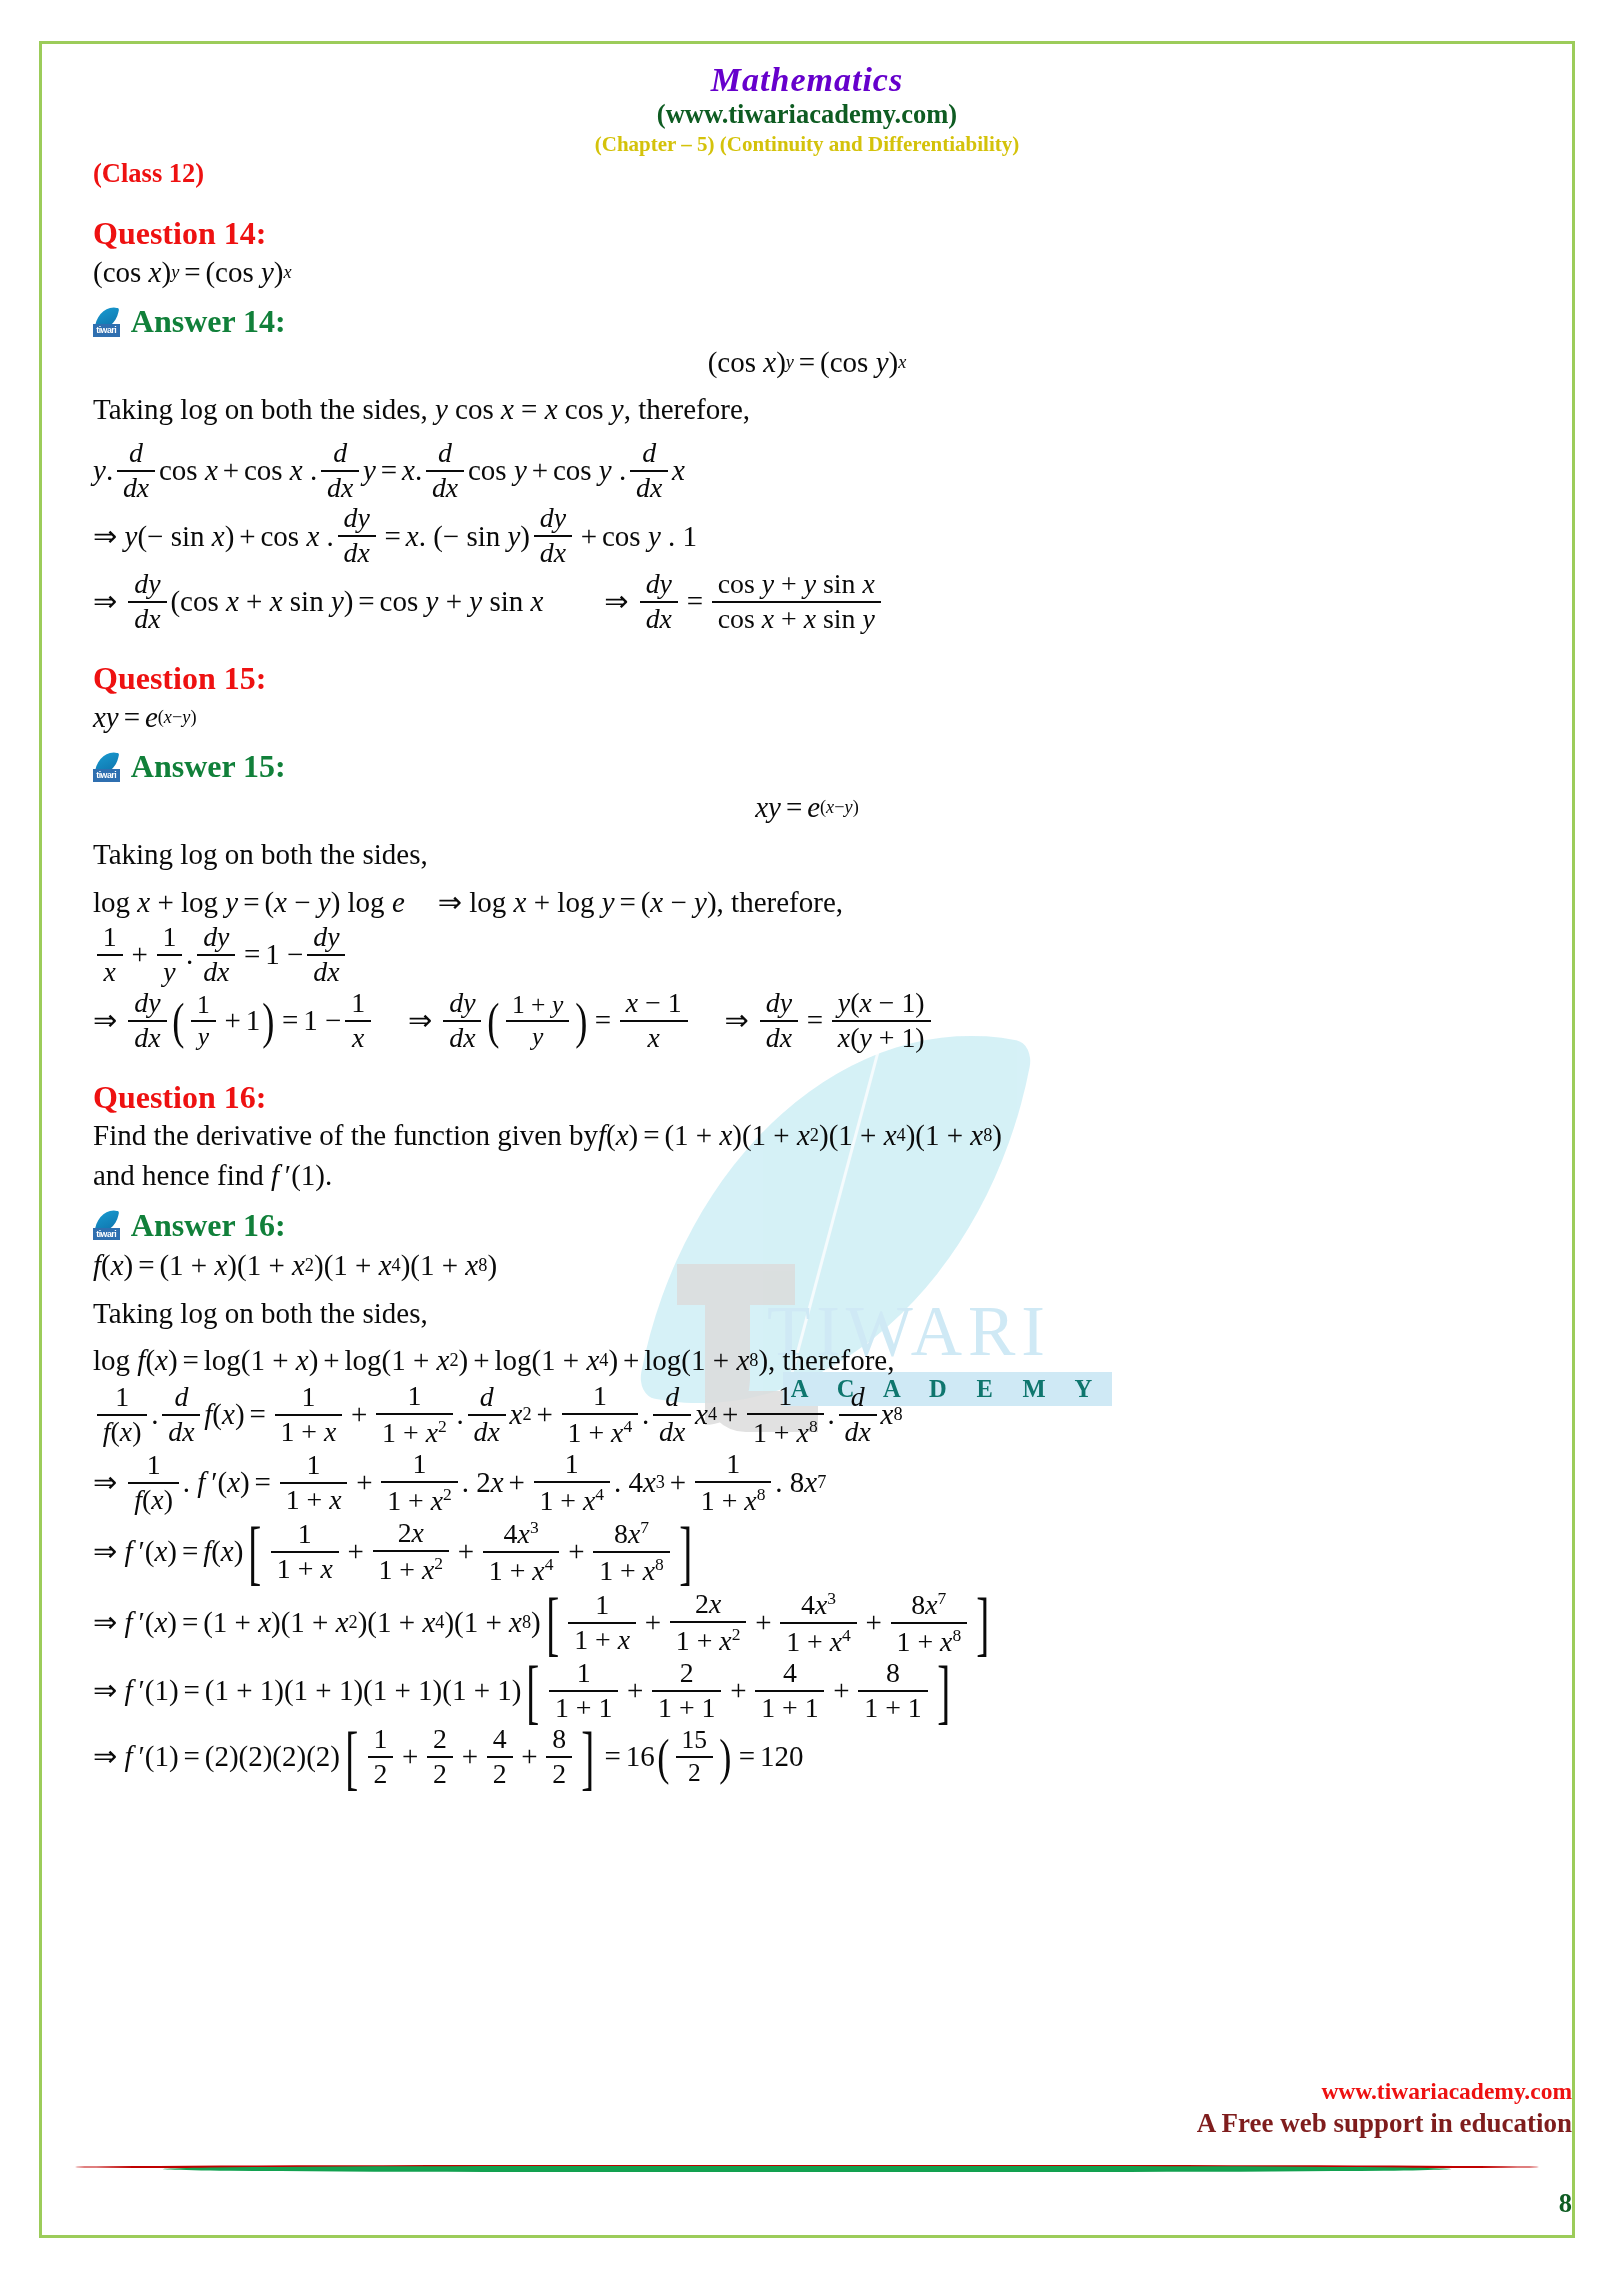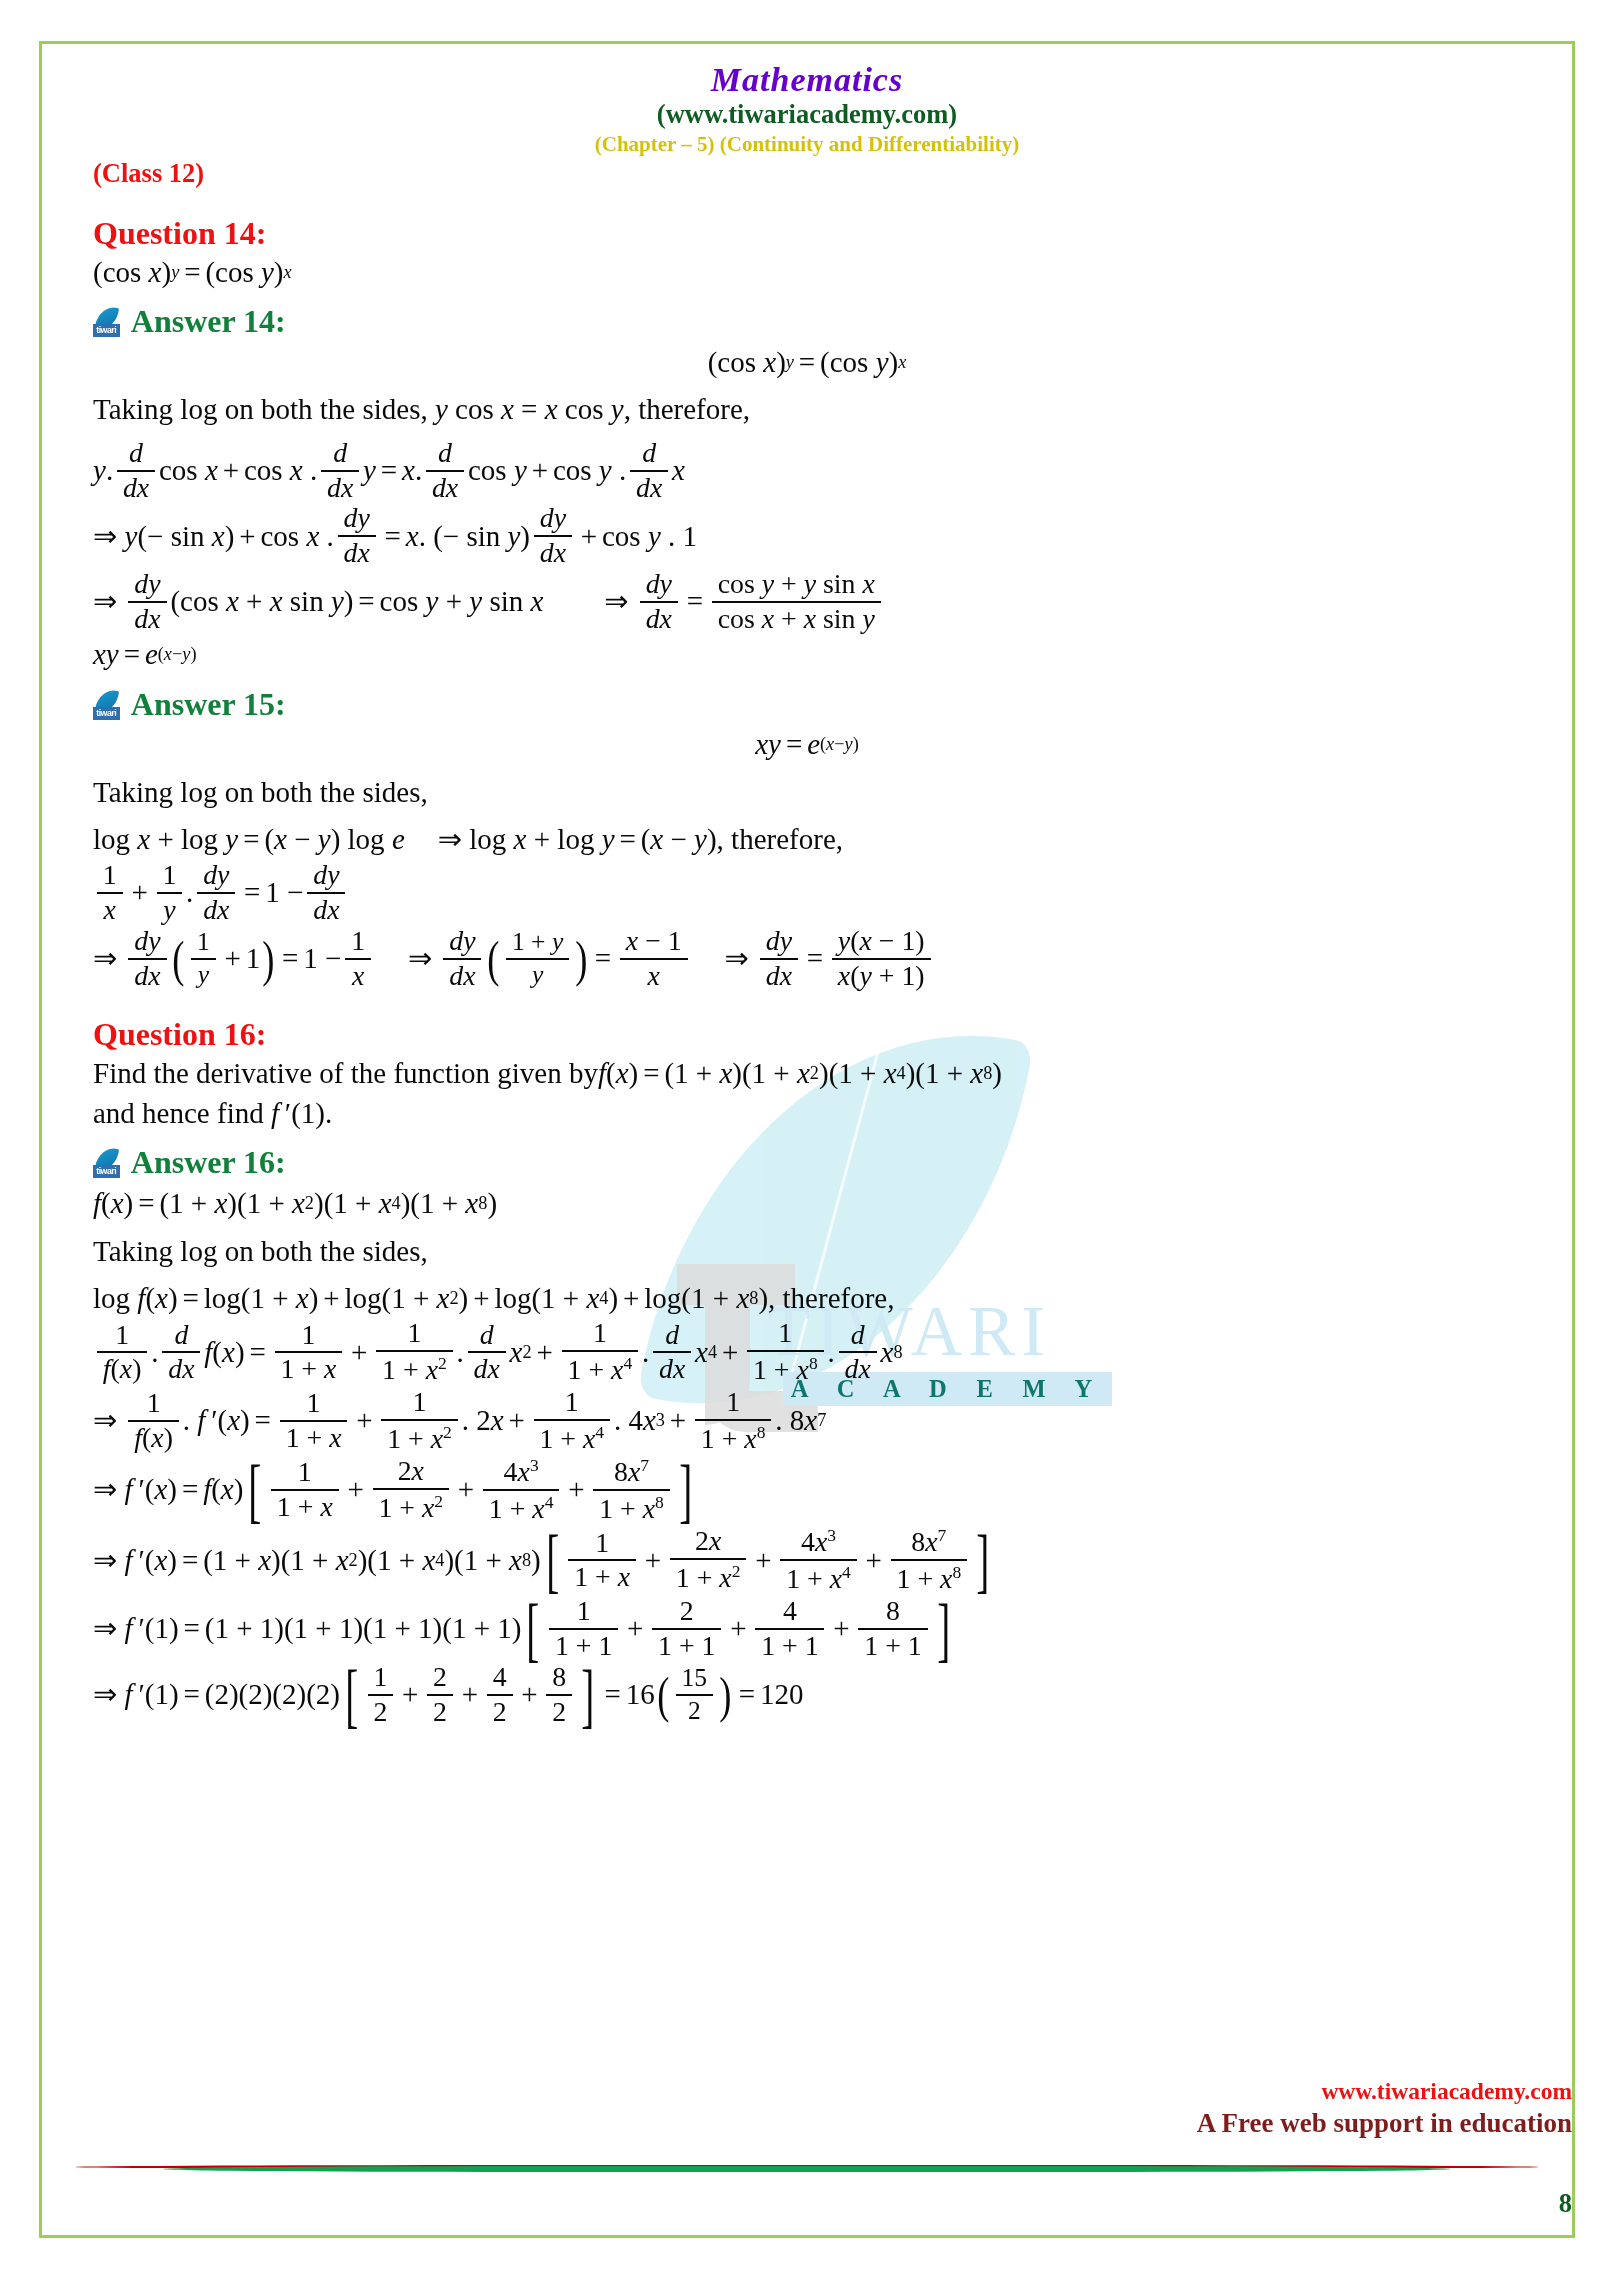--- a/index.html
+++ b/index.html
@@ -480,20 +480,21 @@
           <span class="den"><i class="mv">dx</i></span>
         </span>
       <span class="op">=</span>
       <span class="frac">
         <span class="num">cos&nbsp;<i class="mv">y</i>&nbsp;+&nbsp;<i class="mv">y</i>&nbsp;sin&nbsp;<i class="mv">x</i></span>
         <span class="bar"></span>
         <span class="den">cos&nbsp;<i class="mv">x</i>&nbsp;+&nbsp;<i class="mv">x</i>&nbsp;sin&nbsp;<i class="mv">y</i></span>
       </span>
     </div>
 
+    <div class="q-head">Question 15:</div>
 
     <div class="eq">
       <i class="mv">xy</i>
         <span class="op">=</span>
         <i class="mv">e</i>
         <span class="up">(<i class="mv">x</i>−<i class="mv">y</i>)</span>
     </div>
 
     <div class="ans-head">
       <span class="leaf-icon">

